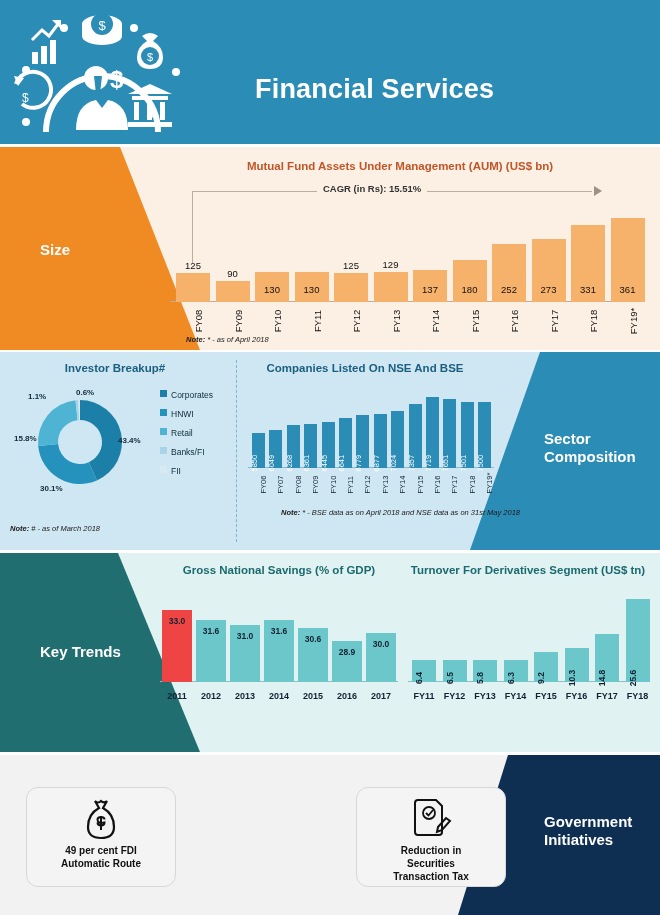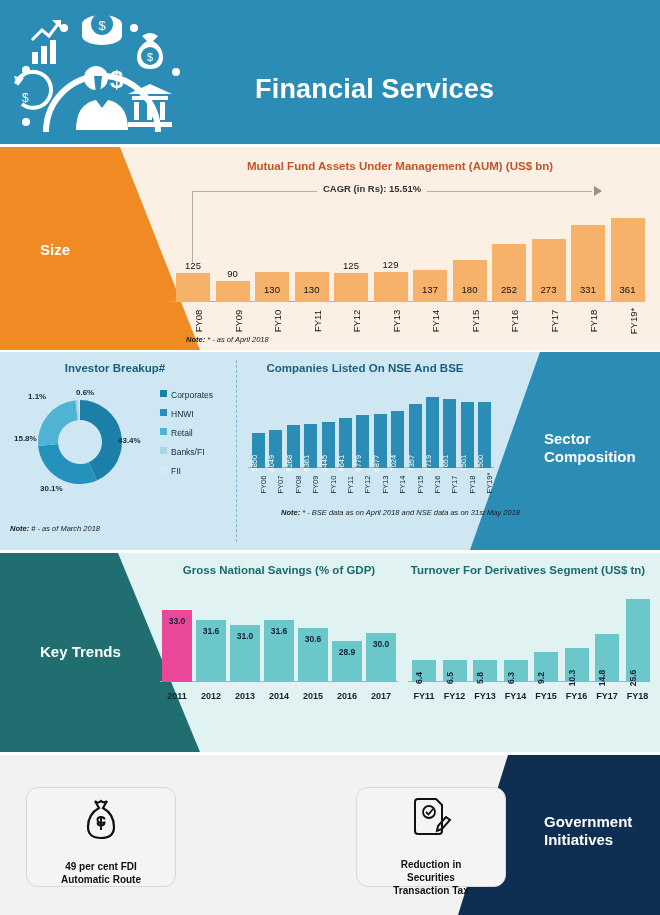--- a/index.html
+++ b/index.html
@@ -81,21 +81,21 @@
      transform:rotate(-90deg);transform-origin:50% 100%;white-space:nowrap;}
   .tick-d{position:absolute;bottom:-19px;width:28px;text-align:center;font-size:9px;color:#123;font-weight:bold;}
 
   
   .band-gov{position:absolute;left:0;top:755px;width:660px;height:160px;background:#f2f2f2;overflow:hidden;}
   .tab-navy{position:absolute;right:0;top:0;width:220px;height:160px;}
   .lbl-gov{right:6px;top:58px;width:110px;text-align:left;}
   .card{position:absolute;top:32px;height:98px;background:#f4f4f4;border:1px solid #d7d7d7;border-radius:12px;
         display:flex;flex-direction:column;align-items:center;justify-content:flex-start;}
   .card-ico{margin-top:8px;height:46px;display:flex;align-items:center;}
-  .card-tx{margin-top:18px;text-align:center;font-size:10px;font-weight:bold;color:#111;line-height:13px;}
+  .card-tx{margin-top:2px;text-align:center;font-size:10px;font-weight:bold;color:#111;line-height:13px;}
   .c1{left:26px;width:148px;}
   .c2{left:192px;width:148px;}
   .c3{left:356px;width:148px;}
 </style>
 </head>
 <body>
 
 <div class="page">
 
   <div class="header">
@@ -392,21 +392,21 @@
     </svg>
     <div class="tab-label lbl-key">Key Trends</div>
 
     <div class="sec-title t-gns">Gross National Savings (% of GDP)</div>
     <div class="sec-title t-der">Turnover For Derivatives Segment (US$ tn)</div>
 
     <div class="gns-plot">
       <div class="gns-axis"></div>
       <div id="gns-bars">
           <div style="position: absolute; left: 2px; bottom: 26px; width: 30px;">
-            <div class="bar-t" style="height: 72.4286px; background: #ec4899; position: relative;">
+            <div class="bar-t" style="height: 72.4286px; background: #ef4444; position: relative;">
               <div class="bar-t-val" style="position: absolute; top: 6px;">33.0</div>
             </div>
             <div class="tick-t">2011</div>
           </div>
           <div style="position: absolute; left: 36px; bottom: 26px; width: 30px;">
             <div class="bar-t" style="height: 61.6286px; background: rgb(108, 199, 202); position: relative;">
               <div class="bar-t-val" style="position: absolute; top: 6px;">31.6</div>
             </div>
             <div class="tick-t">2012</div>
           </div>

